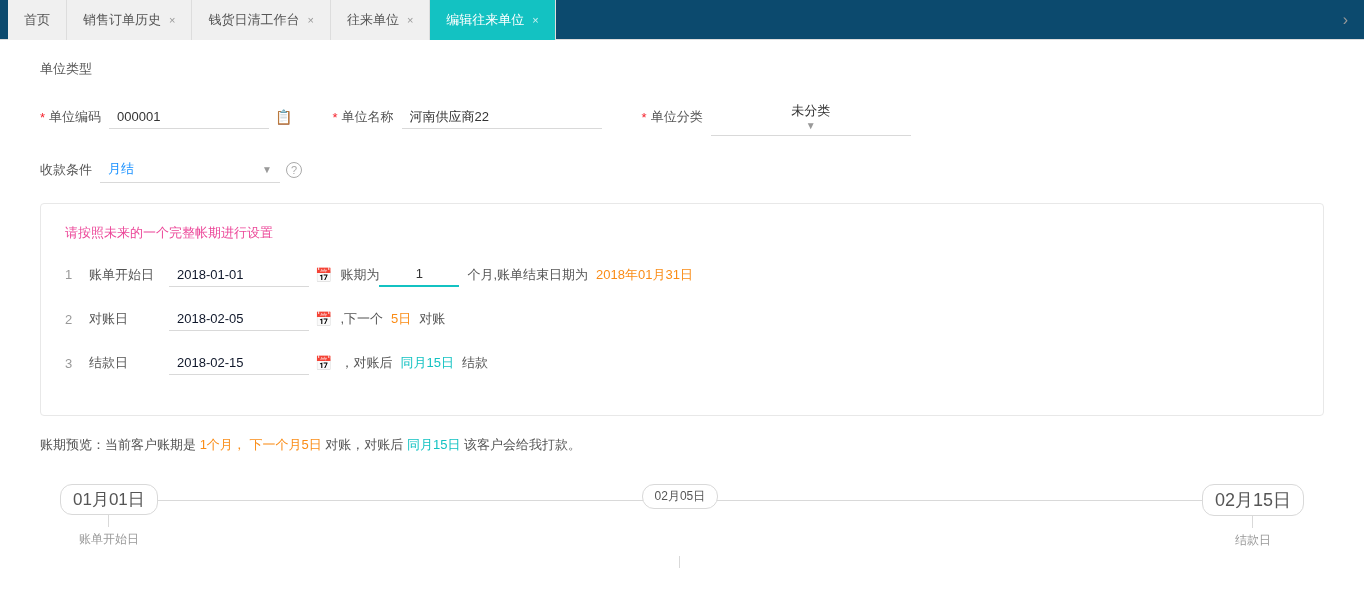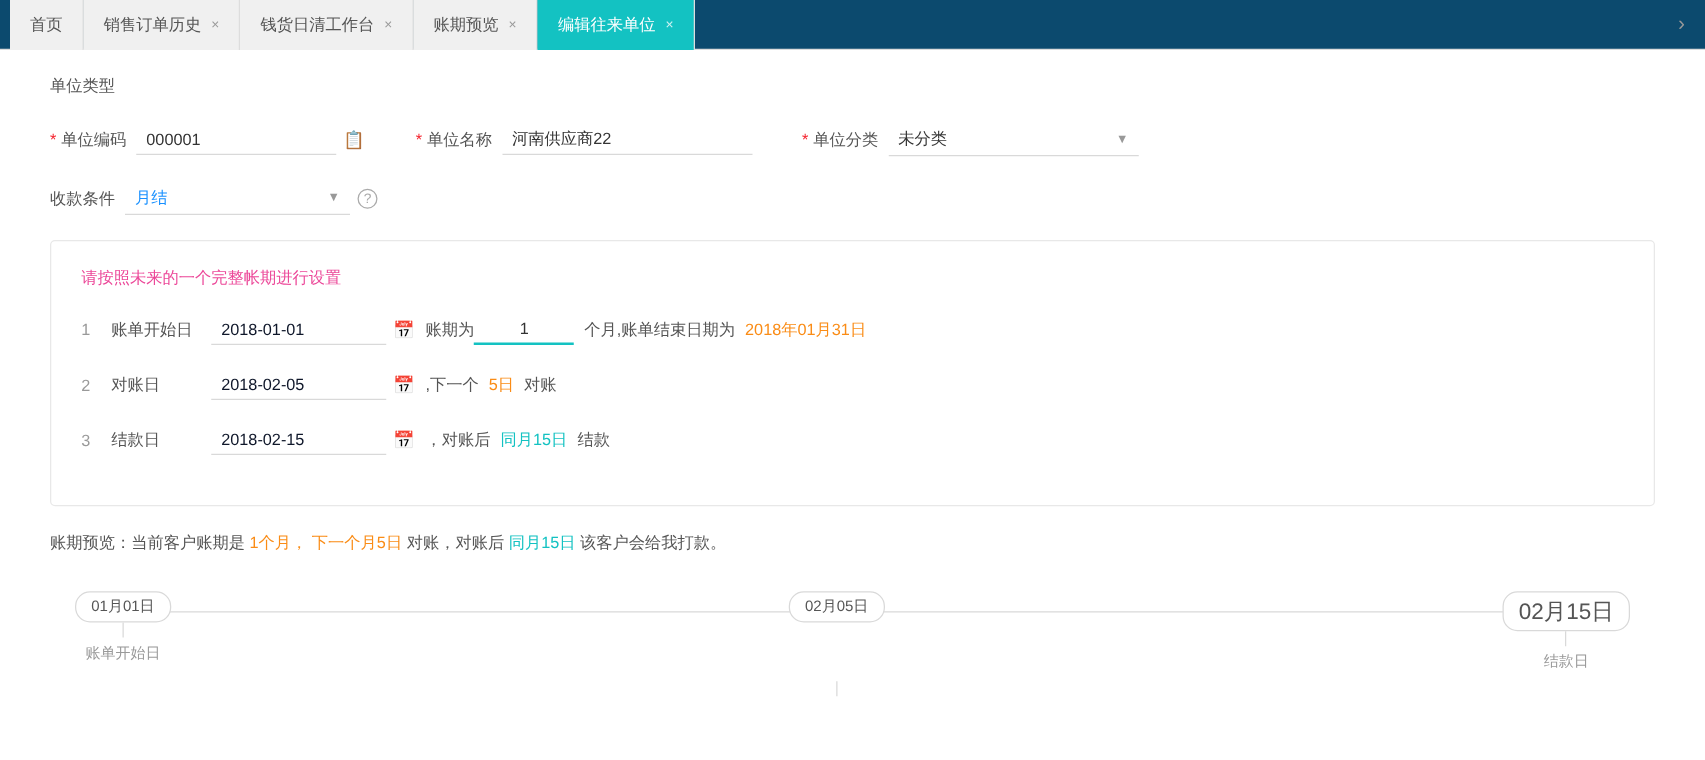--- a/index.html
+++ b/index.html
@@ -111,20 +111,21 @@
     .select-arrow { color: #999; font-size: 10px; }
 
     
     .unit-class-select {
       display: flex;
       align-items: center;
       border-bottom: 1px solid #d9d9d9;
       padding: 4px 8px;
       width: 200px;
       cursor: pointer;
+      flex-direction: column;
     }
     .unit-class-value { flex: 1; color: #333; }
 
     
     .cal-icon { color: #13c2c2; margin-left: 6px; cursor: pointer; font-size: 14px; }
 
     
     .help-icon {
       width: 16px; height: 16px;
       border-radius: 50%;
@@ -203,21 +204,21 @@
   </div>
   <div class="tab">
     <span>销售订单历史</span>
     <span class="close-btn">×</span>
   </div>
   <div class="tab">
     <span>钱货日清工作台</span>
     <span class="close-btn">×</span>
   </div>
   <div class="tab">
-    <span>账期预览</span>
+    <span>往来单位</span>
     <span class="close-btn">×</span>
   </div>
   <div class="tab active">
     <span>编辑往来单位</span>
     <span class="close-btn">×</span>
   </div>
   <div class="tab-nav-arrow">›</div>
 </div>
 
 <div class="main-content">
@@ -308,21 +309,21 @@
   <div style="position:relative; padding: 10px 20px 50px 20px;">
 
     <div style="position:absolute; top:26px; left:60px; right:60px; height:1px; background:#d9d9d9;"></div>
 
     <div style="position:absolute; top:22px; left:55px; width:9px; height:9px; border-radius:50%; border:2px solid #d9d9d9; background:#fff;"></div>
     <div style="position:absolute; top:22px; right:55px; width:9px; height:9px; border-radius:50%; border:2px solid #d9d9d9; background:#fff;"></div>
 
     <div style="display:flex; justify-content:space-between; align-items:flex-start; position:relative;">
 
       <div style="display:flex;flex-direction:column;align-items:center;">
-        <div style="border:1px solid #d9d9d9; border-radius:12px; padding:3px 12px; font-size:12px; color:#555; background:#fff; white-space:nowrap;">01月01日</div>
+        <div style="border:1px solid #d9d9d9; border-radius:12px; padding:3px 12px; font-size:17px; color:#555; background:#fff; white-space:nowrap;">01月01日</div>
         <div style="width:1px;height:12px;background:#d9d9d9;"></div>
         <div style="font-size:12px;color:#999;margin-top:4px;">账单开始日</div>
       </div>
 
 
       <div style="display:flex;flex-direction:column;align-items:center;gap:47px;">
         <div style="border:1px solid #d9d9d9; border-radius:12px; padding:3px 12px; font-size:12px; color:#555; background:#fff; white-space:nowrap;">02月05日</div>
         <div style="width:1px;height:12px;background:#d9d9d9;"></div>
         <div style="font-size:12px;color:#999;margin-top:4px;">对账日</div>
       </div>

